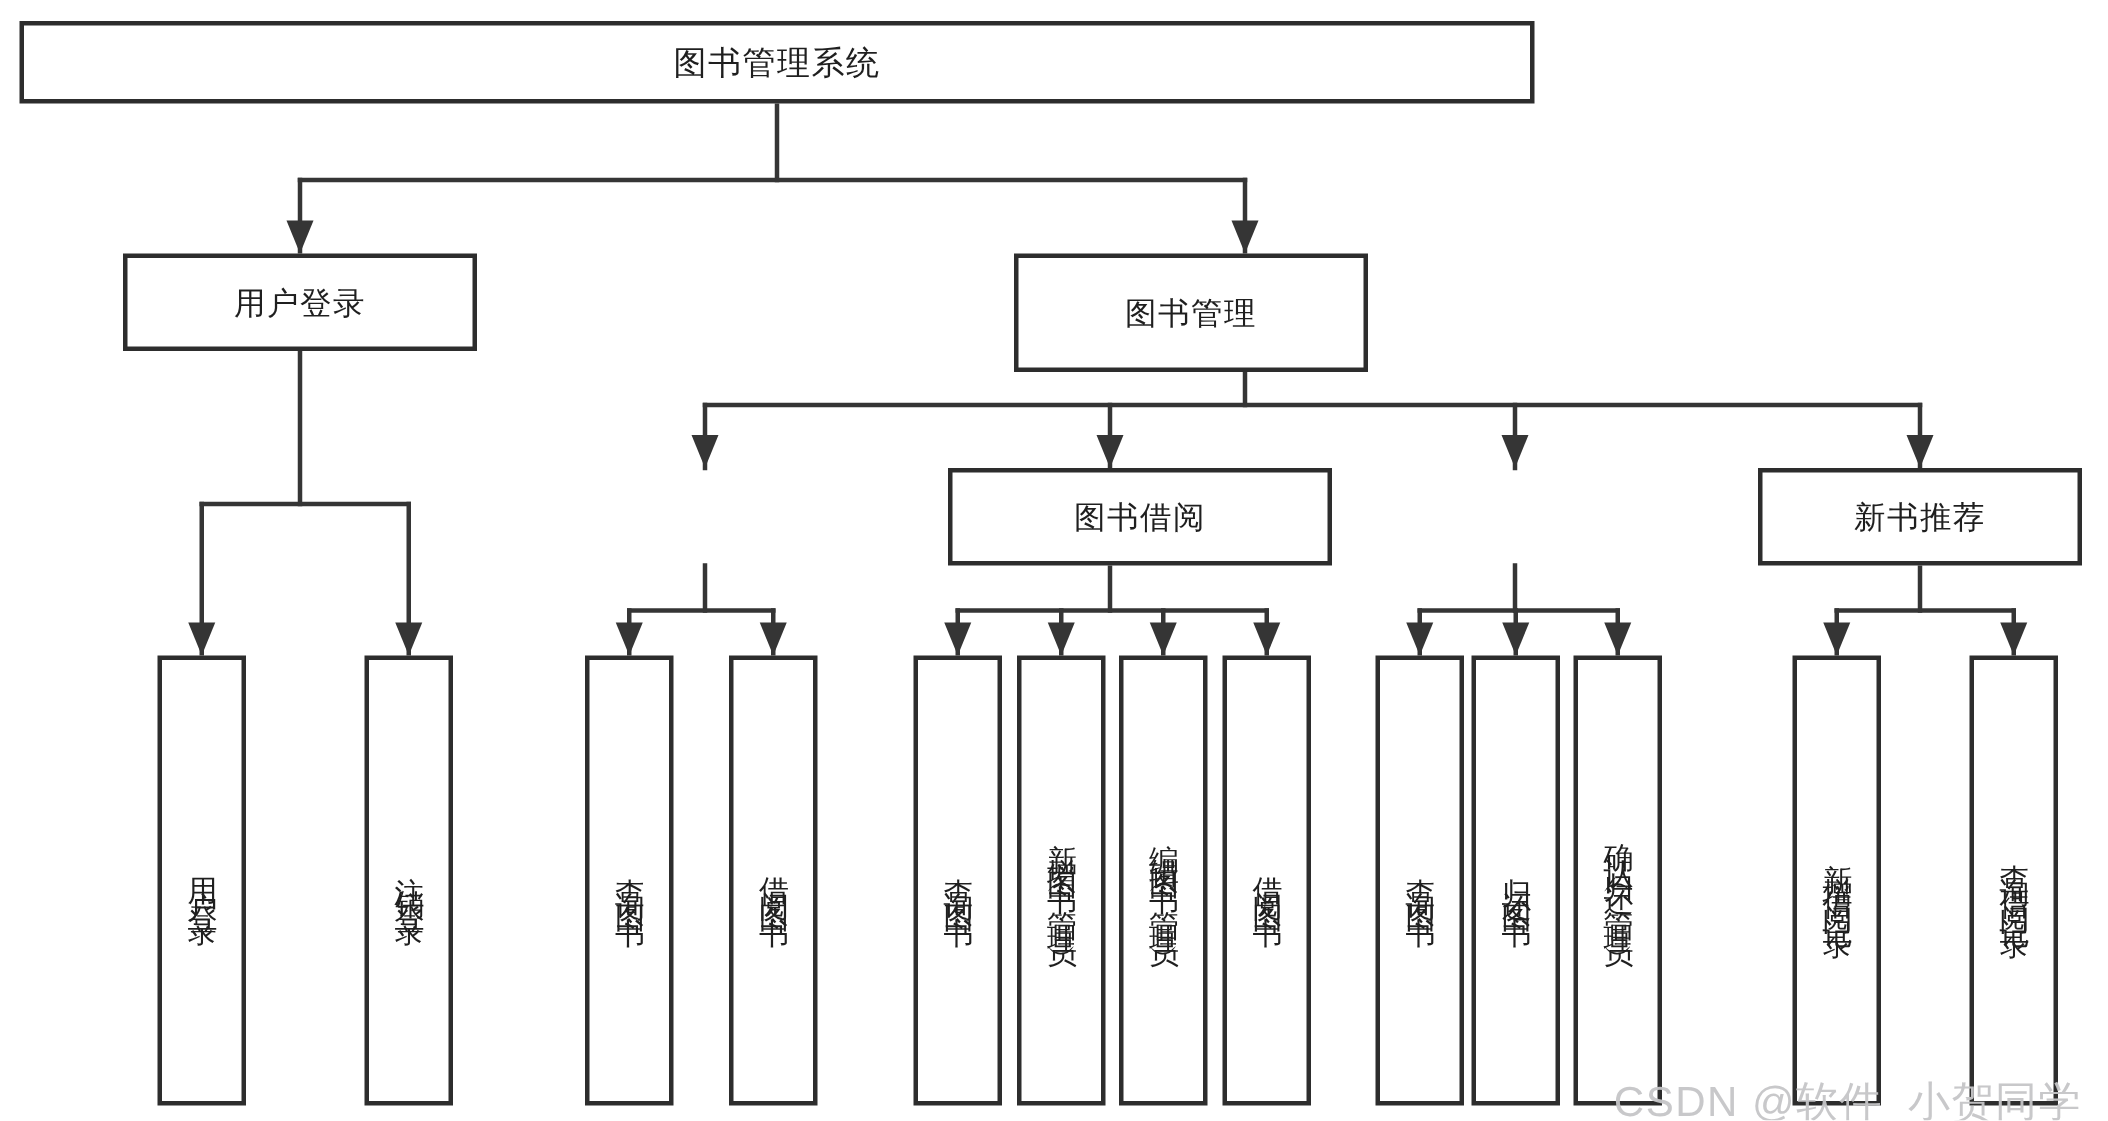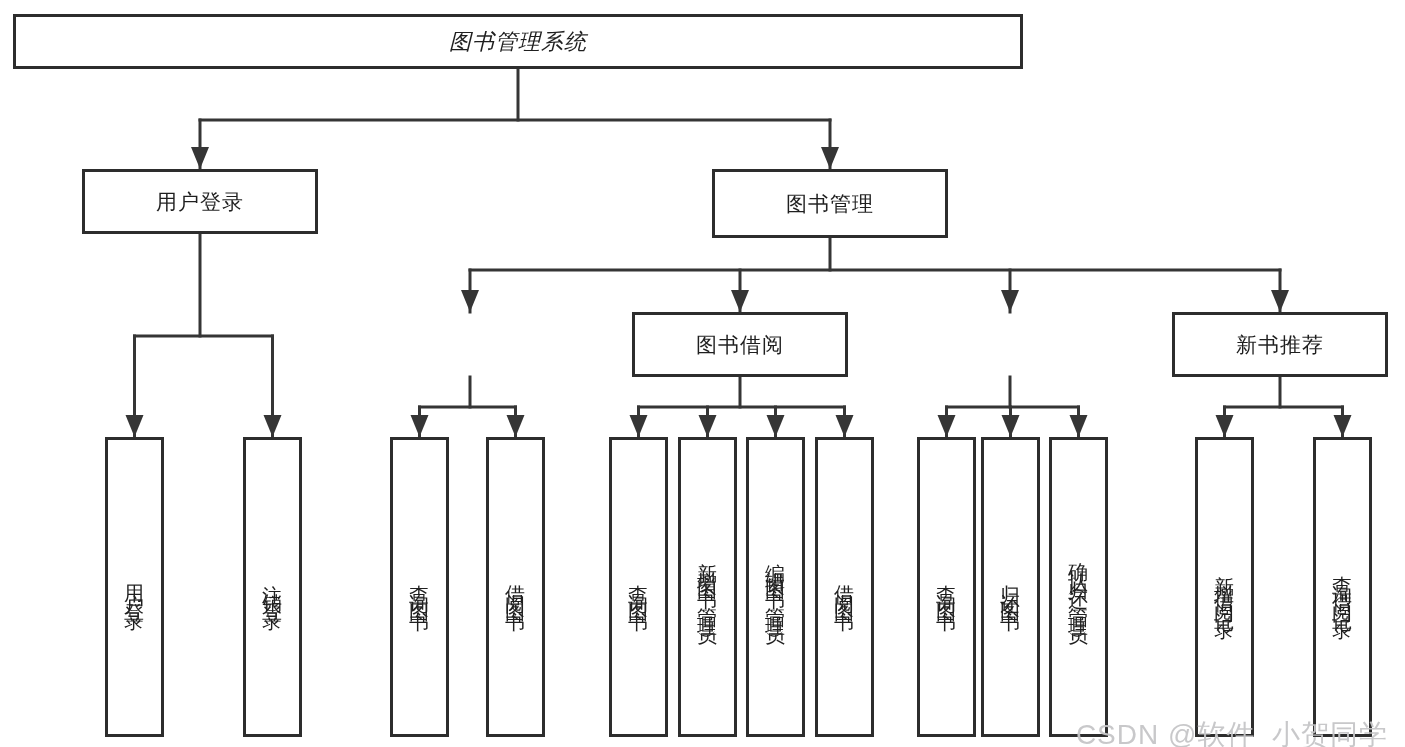--- a/index.html
+++ b/index.html
@@ -17,21 +17,21 @@
     background:#ffffff;
     border:3px solid #2d2d2d;
     display:flex;align-items:center;justify-content:center;
     color:#1f1f1f;
   }
   .hbox span{
     font-size:21px;
     letter-spacing:1px;
     white-space:nowrap;
   }
-  .root-box span{font-size:22px;font-style:italic;}
+  .root-box span{font-size:22px;}
   .vbox span{
     writing-mode:vertical-rl;
     text-orientation:mixed;
     font-size:20px;
     letter-spacing:9px;
     line-height:1;
   }
   .watermark{
     position:absolute;
     right:17px;top:716px;
@@ -111,25 +111,25 @@
     </g>
   </svg>
 
   <div class="box hbox root-box" style="left:13px;top:14px;width:1010px;height:55px">
     <span>图书管理系统</span>
   </div>
 
   <div class="box hbox" style="left:82px;top:169px;width:236px;height:65px">
     <span>用户登录</span>
   </div>
-  <div class="box hbox" style="left:712px;top:169px;width:236px;height:69px">
+  <div class="box hbox" style="left:676px;top:169px;width:236px;height:79px">
     <span>图书管理</span>
   </div>
 
-  <div class="box hbox" style="left:632px;top:312px;width:216px;height:65px">
+  <div class="box hbox" style="left:632px;top:312px;width:256px;height:65px">
     <span>图书借阅</span>
   </div>
   <div class="box hbox" style="left:1172px;top:312px;width:216px;height:65px">
     <span>新书推荐</span>
   </div>
 
   <div class="box vbox" style="left:105px;top:437px;width:59px;height:300px">
     <span>用户登录</span>
   </div>
   <div class="box vbox" style="left:243px;top:437px;width:59px;height:300px">

